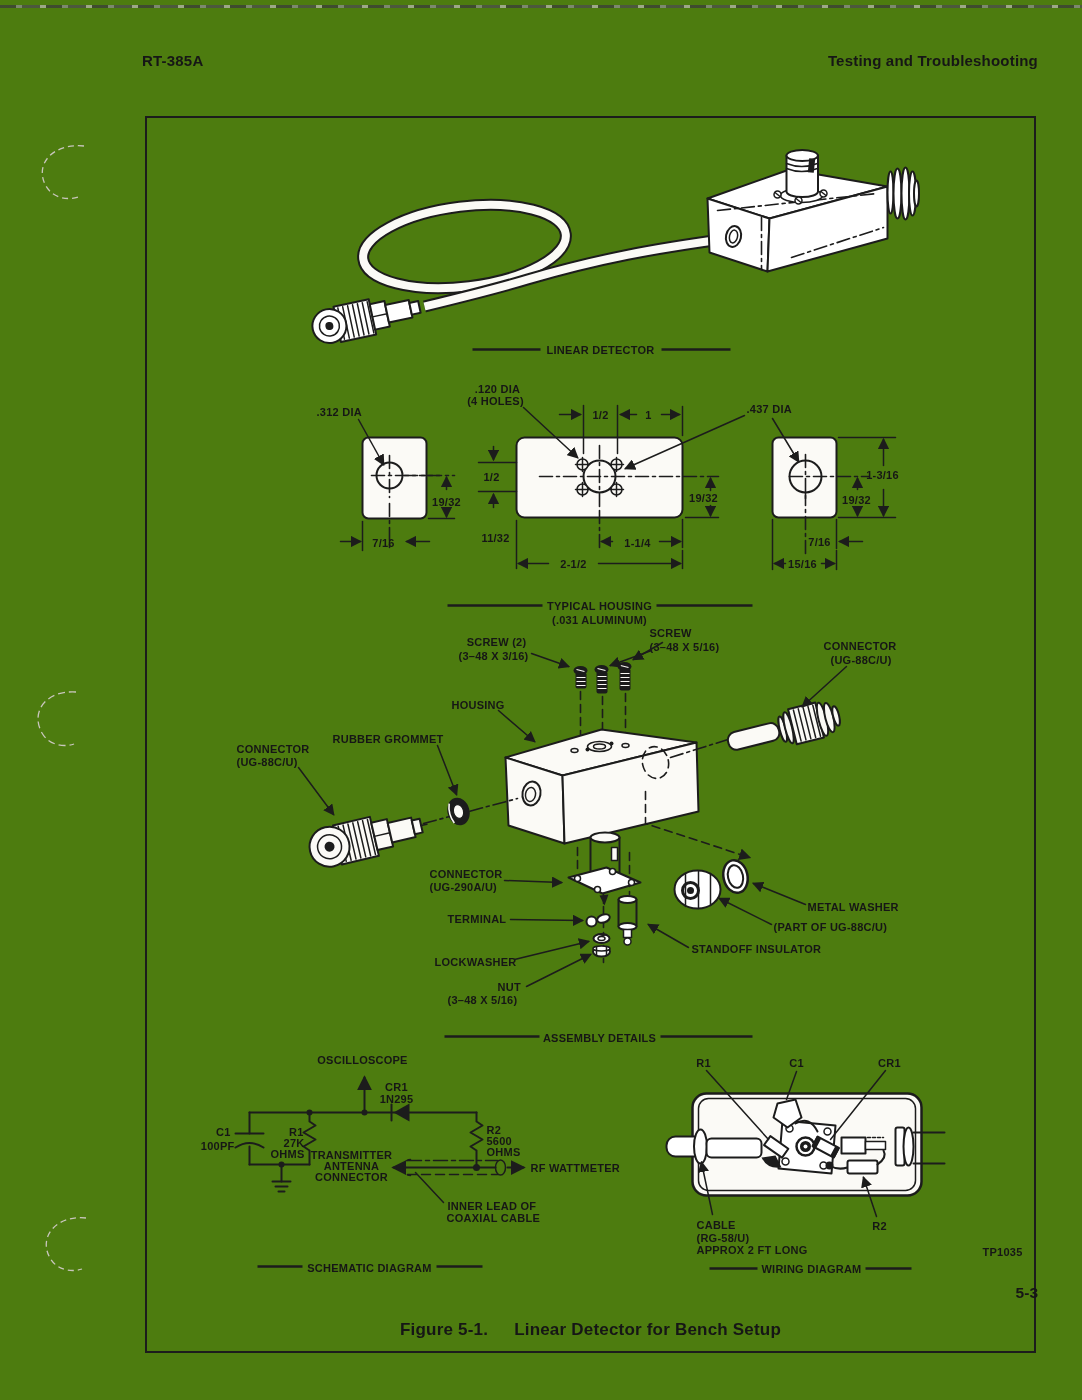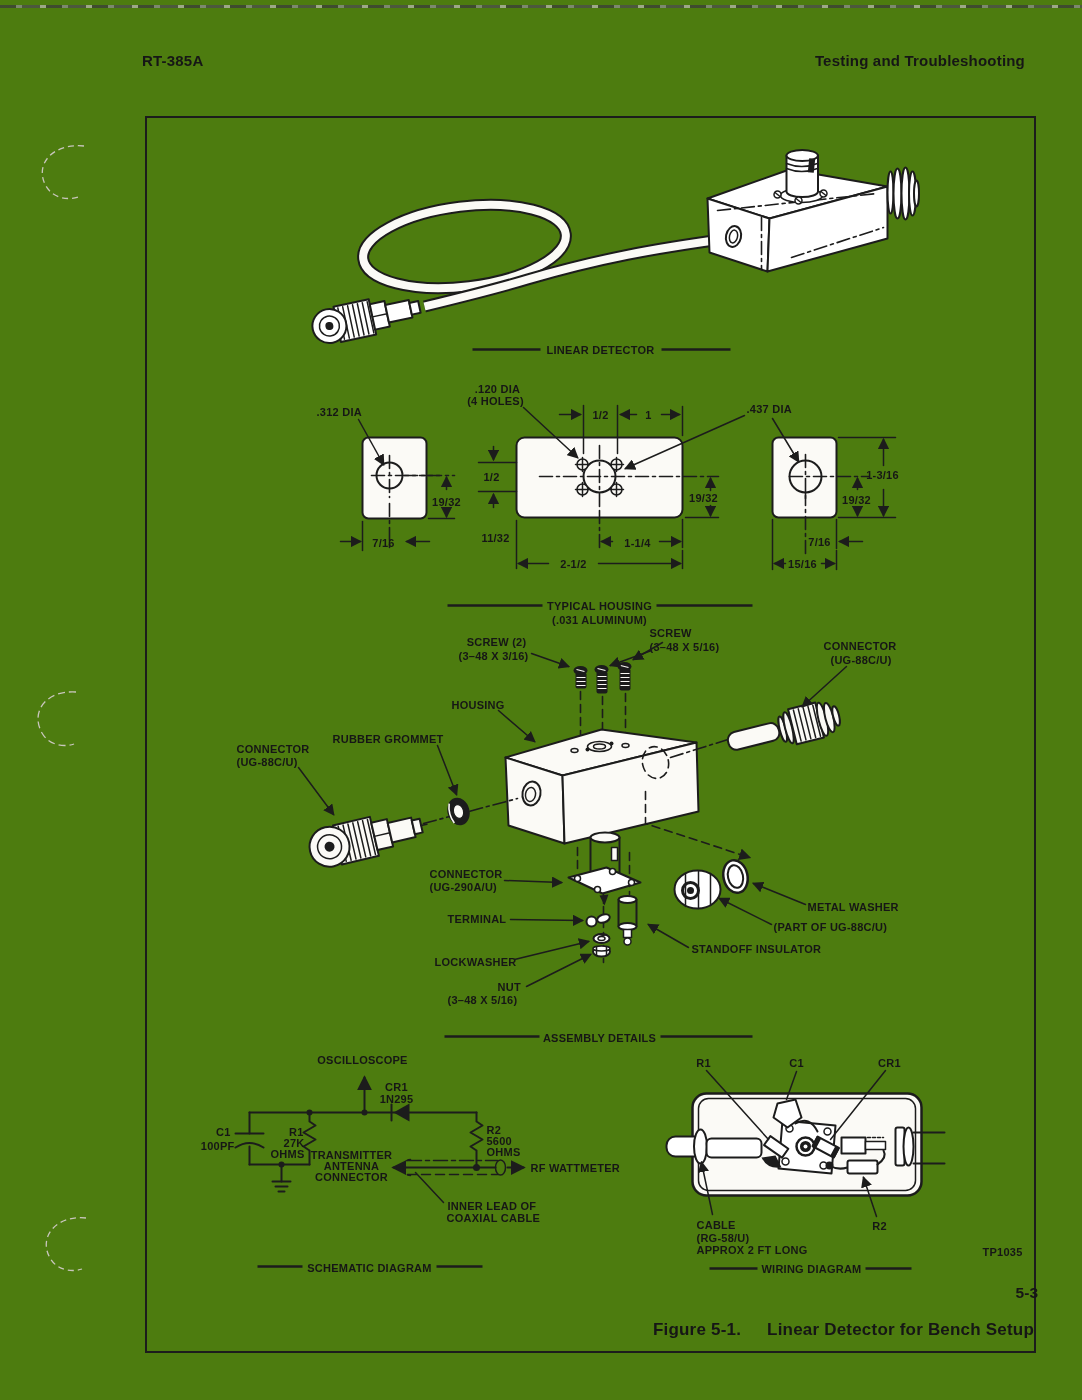--- a/index.html
+++ b/index.html
@@ -2,23 +2,23 @@
 <html><head>
 <meta charset="utf-8">
 <style>
   html,body{margin:0;padding:0;background:#e8e6e0;}
   .page{position:relative;width:1082px;height:1400px;background:#4d7c0f;overflow:hidden;
         font-family:"Liberation Sans",sans-serif;color:#161616;}
   .scan-edge{position:absolute;left:0;top:5px;width:1082px;height:3px;opacity:.75;
     background:repeating-linear-gradient(90deg,#3a3a3a 0 16px,#8d8d8d 16px 22px,#4c4c4c 22px 40px,#b9b7b0 40px 46px);}
   .hdr{position:absolute;top:52px;font-size:15px;font-weight:bold;letter-spacing:.2px;}
   .hdr-left{left:142px;}
-  .hdr-right{right:57px;}
+  .hdr-right{right:44px;}
   .frame{position:absolute;left:145px;top:116px;width:887px;height:1233px;border:2.5px solid #1c1c1c;}
-  .caption{position:absolute;left:0;right:0;bottom:11px;text-align:right;font-size:17px;font-weight:bold;letter-spacing:.2px;}
+  .caption{position:absolute;left:0;right:0;bottom:11px;text-align:center;font-size:17px;font-weight:bold;letter-spacing:.2px;}
   .caption .fig{margin-right:26px;}
   .pagenum{position:absolute;right:44px;top:1284px;font-size:15.5px;font-weight:bold;}
   .marks{position:absolute;left:0;top:0;pointer-events:none;}
   svg{display:block;}
   .ln{stroke:#1c1c1c;stroke-width:2;fill:none;stroke-linecap:round;stroke-linejoin:round;}
   .ln15{stroke:#1c1c1c;stroke-width:1.5;fill:none;stroke-linecap:round;stroke-linejoin:round;}
   .ln25{stroke:#1c1c1c;stroke-width:2.5;fill:none;stroke-linejoin:round;}
   .fw{fill:#fff;}
   .fp{fill:#fbfaf6;}
   .fd{fill:#1c1c1c;stroke:none;}

